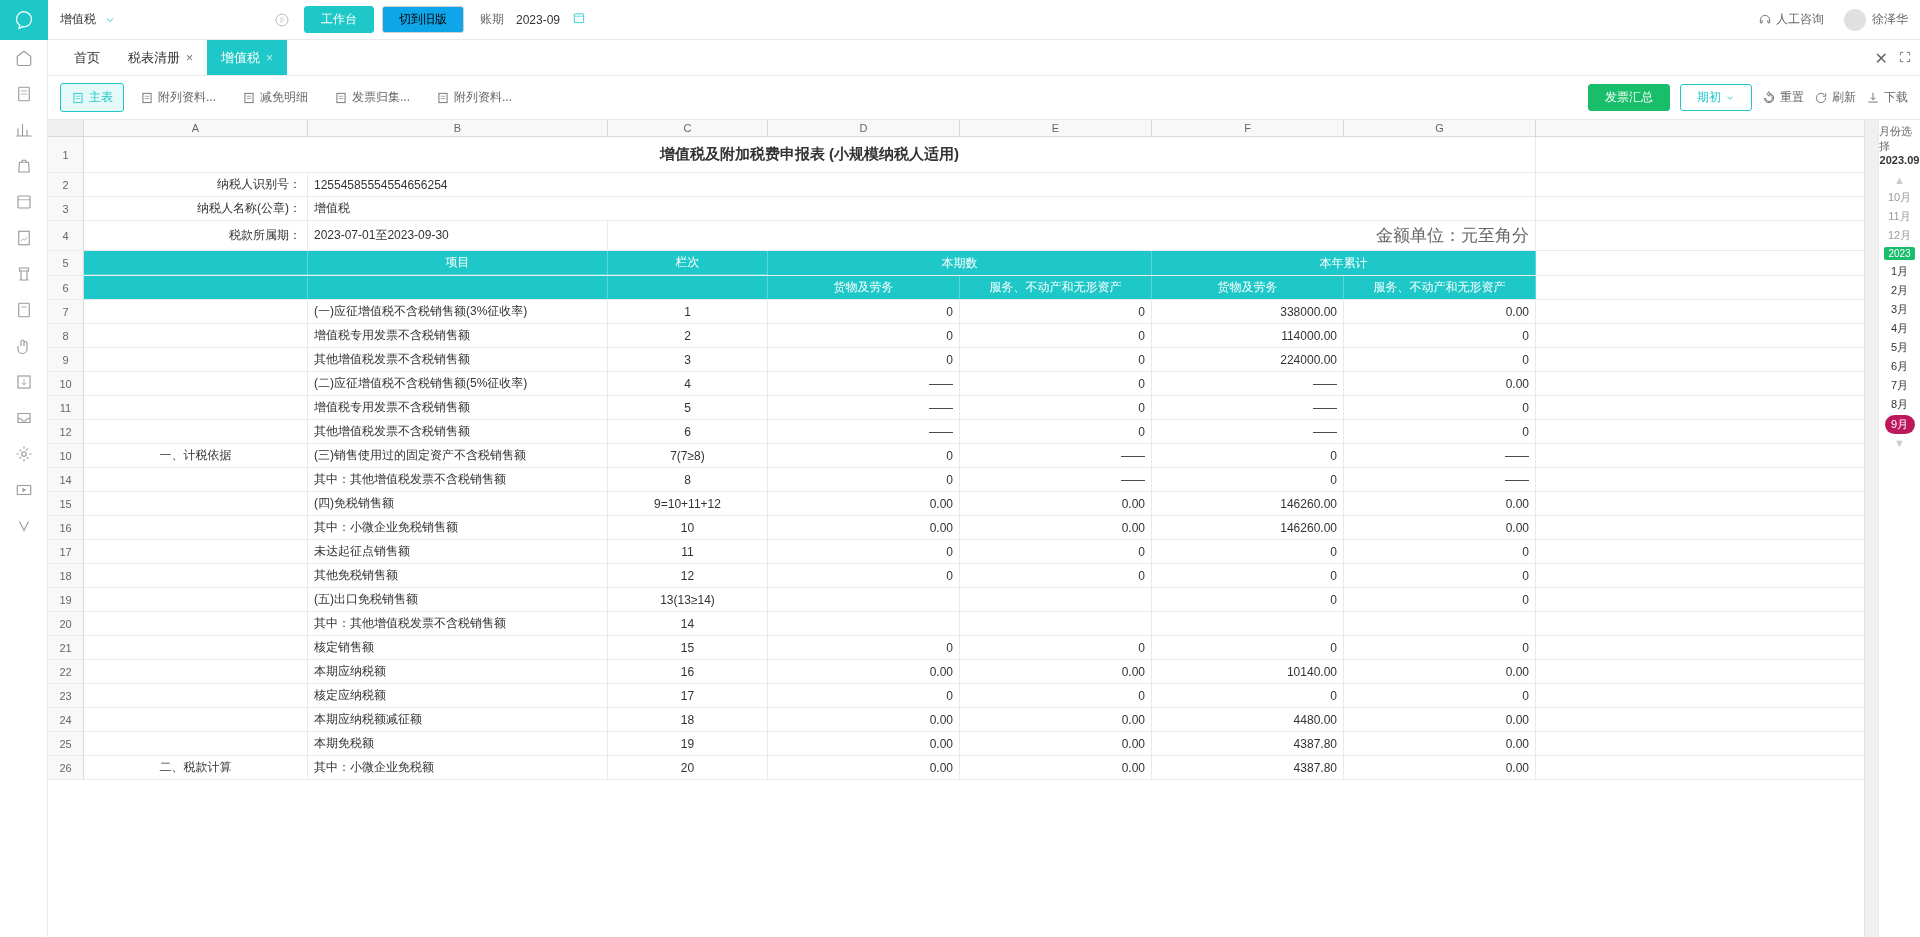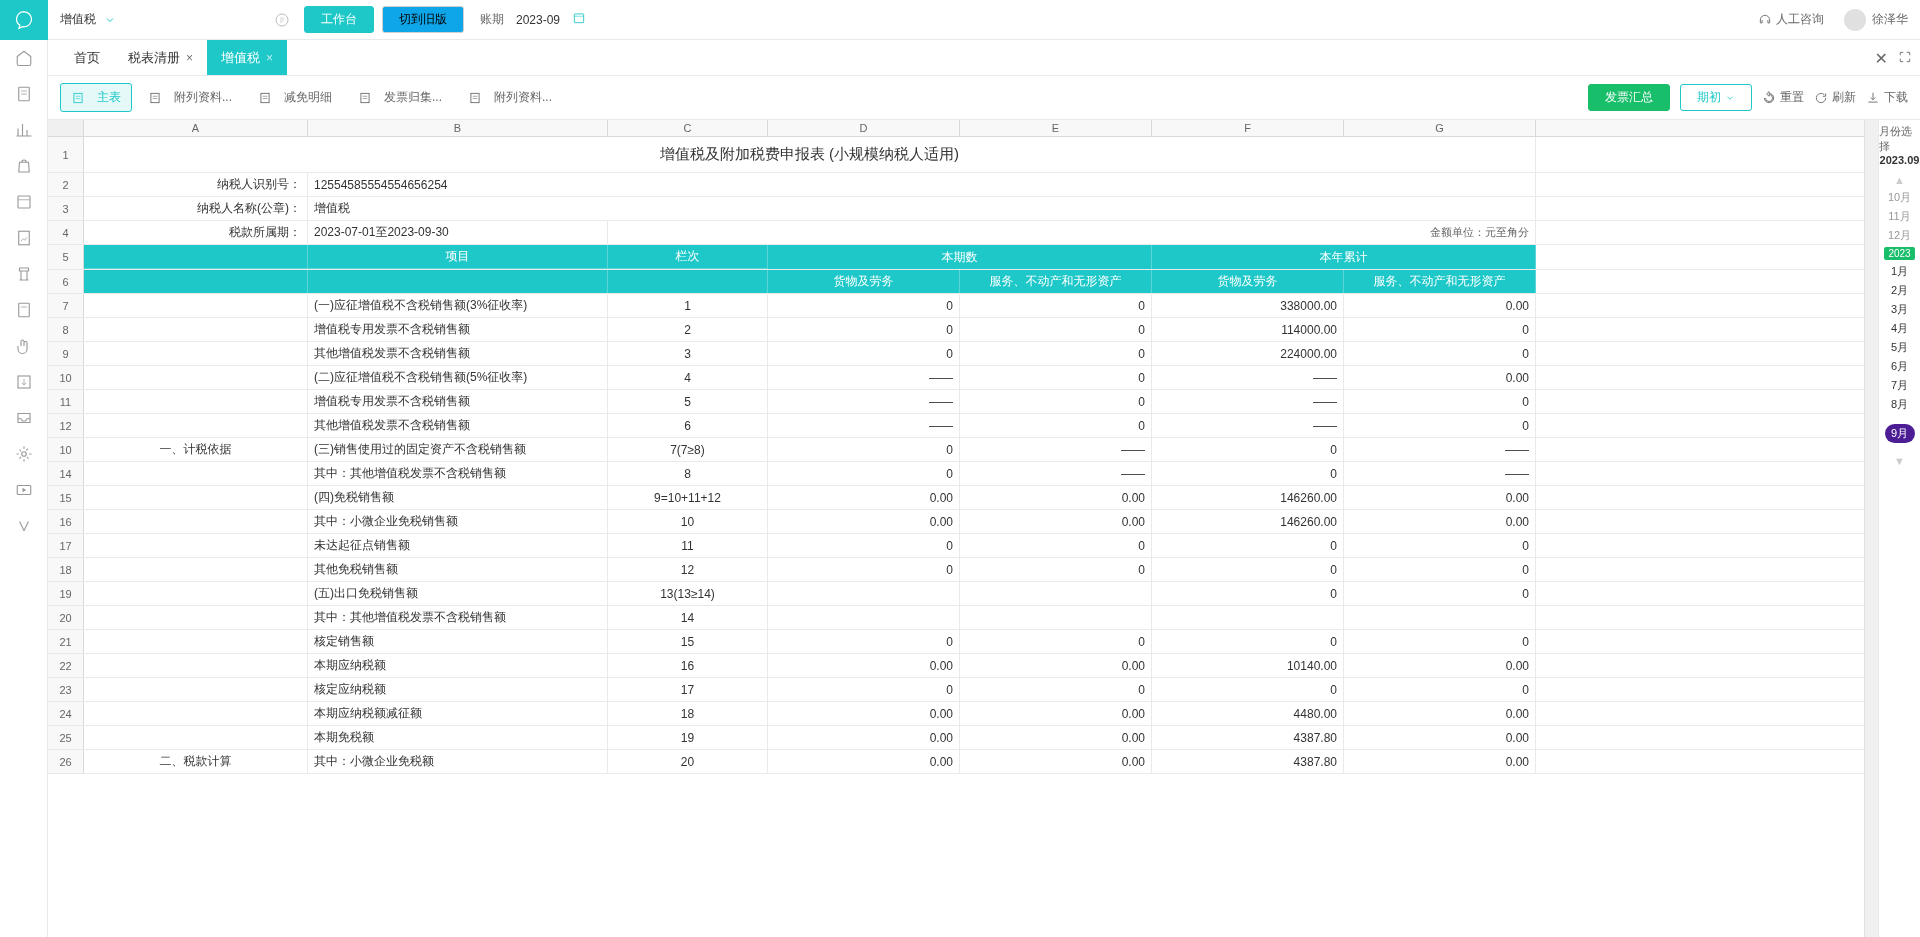--- a/index.html
+++ b/index.html
@@ -25,50 +25,50 @@
 .spacer { flex: 1; }
 .support { display: flex; align-items: center; gap: 4px; color: #666; cursor: pointer; }
 .user { display: flex; align-items: center; gap: 6px; color: #666; cursor: pointer; margin-left: 12px; }
 .avatar { width: 22px; height: 22px; border-radius: 50%; background: #e0e0e0; }
 .tabbar { height: 36px; background: #fff; border-bottom: 1px solid #e8eaec; display: flex; align-items: stretch; padding-left: 12px; position: relative; }
 .tab { padding: 0 14px; display: flex; align-items: center; gap: 6px; cursor: pointer; color: #333; font-size: 13px; }
 .tab.active { background: #1ec8c8; color: #fff; }
 .tab .close { font-size: 12px; opacity: 0.7; }
 .tabbar .right-icons { position: absolute; right: 8px; top: 0; height: 36px; display: flex; align-items: center; gap: 10px; color: #666; }
 .toolbar { height: 44px; background: #fff; border-bottom: 1px solid #e8eaec; display: flex; align-items: center; padding: 0 12px; gap: 8px; }
-.ttab { padding: 5px 10px; display: flex; align-items: center; gap: 12px; cursor: pointer; color: #666; border-radius: 3px; font-size: 12px; }
+.ttab { padding: 5px 10px; display: flex; align-items: center; gap: 4px; cursor: pointer; color: #666; border-radius: 3px; font-size: 12px; }
 .ttab.active { background: #e6f9f9; color: #1ec8c8; border: 1px solid #1ec8c8; }
 .ttab svg { width: 14px; height: 14px; fill: currentColor; }
 .tool-actions { margin-left: auto; display: flex; align-items: center; gap: 10px; }
 .btn.success { background: #19be6b; border-color: #19be6b; color: #fff; }
 .btn.outline-teal { background: #fff; border-color: #1ec8c8; color: #1ec8c8; display: flex; align-items: center; gap: 4px; }
 .action-link { display: flex; align-items: center; gap: 4px; color: #666; cursor: pointer; }
 .sheet-area { flex: 1; display: flex; min-height: 0; position: relative; }
 .sheet-wrap { flex: 1; overflow: auto; background: #fff; }
 .col-headers { display: flex; background: #f8f8f9; border-bottom: 1px solid #d9d9d9; position: sticky; top: 0; z-index: 2; }
 .corner { width: 36px; border-right: 1px solid #d9d9d9; background: #f0f0f0; }
 .col-h { border-right: 1px solid #d9d9d9; text-align: center; padding: 2px 0; color: #666; font-size: 11px; }
 .row { display: flex; border-bottom: 1px solid #e8eaec; }
 .row-h { width: 36px; min-width: 36px; border-right: 1px solid #d9d9d9; background: #f8f8f9; text-align: center; color: #666; font-size: 11px; display: flex; align-items: center; justify-content: center; position: sticky; left: 0; }
 .cell { border-right: 1px solid #e8eaec; padding: 3px 6px; display: flex; align-items: center; overflow: hidden; }
 .cell.right { justify-content: flex-end; }
 .cell.center { justify-content: center; }
-.title-cell { justify-content: center; font-size: 15px; font-weight: 400; padding: 8px; }
-.unit-cell { justify-content: flex-end; color: #666; font-size: 11px; font-family: Liberation Serif, serif; }
+.title-cell { justify-content: center; font-size: 15px; font-weight: 700; padding: 8px; }
+.unit-cell { justify-content: flex-end; color: #666; font-size: 17px; font-family: Liberation Serif, serif; }
 .header-cell { background: #1ec8c8; color: #fff; justify-content: center; border-right-color: #5ad6d6; }
 .section-cell { justify-content: center; color: #333; }
 .wA { width: 224px; } .wB { width: 300px; } .wC { width: 160px; } .wD { width: 192px; } .wE { width: 192px; } .wF { width: 192px; } .wG { width: 192px; }
 .month-panel { width: 42px; background: #fff; border-left: 1px solid #e8eaec; display: flex; flex-direction: column; align-items: center; padding-top: 4px; font-size: 11px; }
 .month-panel .title { color: #666; }
 .month-panel .cur { color: #333; font-weight: 600; margin-bottom: 6px; }
 .month-panel .arrow { color: #ccc; margin: 2px 0; }
 .month-panel .m { padding: 2px 0; color: #999; cursor: pointer; width: 100%; text-align: center; }
 .month-panel .m.dark { color: #333; }
 .month-panel .year-badge { background: #19be6b; color: #fff; padding: 1px 4px; border-radius: 2px; font-size: 10px; margin: 2px 0; }
-.month-panel .m.active { background: #4c1d95; color: #fff; border-radius: 10px; width: 30px; margin: 10px auto; }
+.month-panel .m.active { background: #be185d; color: #fff; border-radius: 10px; width: 30px; margin: 1px auto; }
 .footer { height: 32px; background: #fff; border-top: 1px solid #e8eaec; display: flex; align-items: center; padding: 0 16px; color: #666; font-size: 12px; }
 .footer .right { margin-left: auto; display: flex; align-items: center; gap: 6px; }
 .footer .edit-indicator { width: 110px; height: 18px; background: #ffffcc; border: 1px solid #e8d070; }
 .scroll-stub { width: 14px; background: #f0f0f0; border-left: 1px solid #e0e0e0; }
 </style>
 </head>
 <body>
 
 <div class="app">
   <div class="sidebar">

